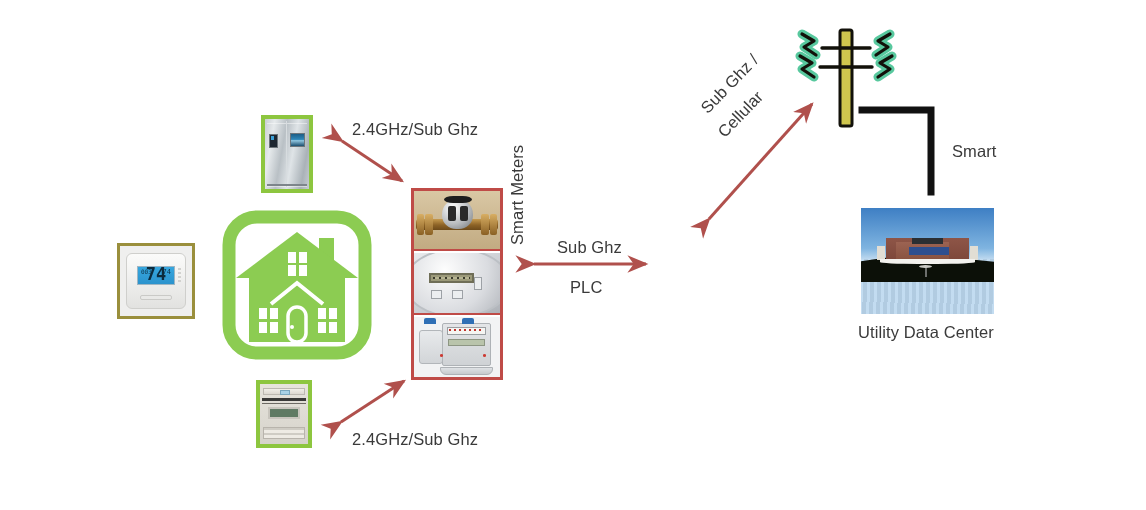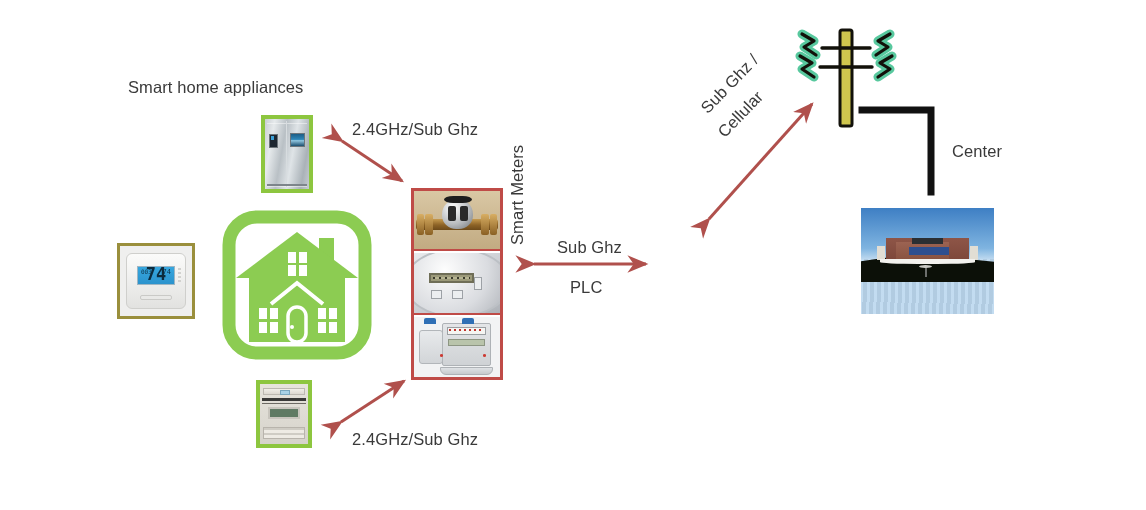--- a/index.html
+++ b/index.html
@@ -119,38 +119,38 @@
   .dc .wall { position:absolute; top:36%; width:6%; height:13%; background:#e2ded4; }
   .dc .pole { position:absolute; left:48%; top:56%; width:1.6%; height:9%; background:#6d6f6c; }
   .dc .pole:after { content:''; position:absolute; left:-260%; top:-26%; width:620%; height:34%;
     background:#c9c9c4; border-radius:50%; }
 </style>
 </head>
 <body>
 
 <div id="stage">
 
-  <div class="lbl" style="left:128px; top:78px;">Smart home appliances</div>
 
   <div class="lbl" style="left:352px; top:120px;">2.4GHz/Sub Ghz</div>
 
   <div class="lbl" style="left:352px; top:430px;">2.4GHz/Sub Ghz</div>
 
   <div class="lbl" style="left:508px; top:245px; transform:rotate(-90deg); transform-origin:left top;">Smart Meters</div>
 
   <div class="lbl" style="left:557px; top:238px;">Sub Ghz</div>
 
   <div class="lbl" style="left:570px; top:278px;">PLC</div>
 
   <div class="lbl" style="left:697px; top:104px; transform:rotate(-46deg); transform-origin:left top;">Sub Ghz /</div>
 
   <div class="lbl" style="left:714px; top:128px; transform:rotate(-46deg); transform-origin:left top;">Cellular</div>
 
-  <div class="lbl" style="left:952px; top:142px;">Center</div>
-
+  <div class="lbl" style="left:952px; top:142px;">Smart</div>
+
+  <div class="lbl" style="left:858px; top:323px;">Utility Data Center</div>
 
   <div class="tile green" style="left:261px; top:115px; width:52px; height:78px;">
     <div class="inner">
       <div class="fridge">
         <div class="ln" style="top:6%"></div>
         <div class="ln" style="top:96%"></div>
         <div class="disp"></div>
         <div class="scr"></div>
         <div class="split"></div>
         <div class="foot"></div>

